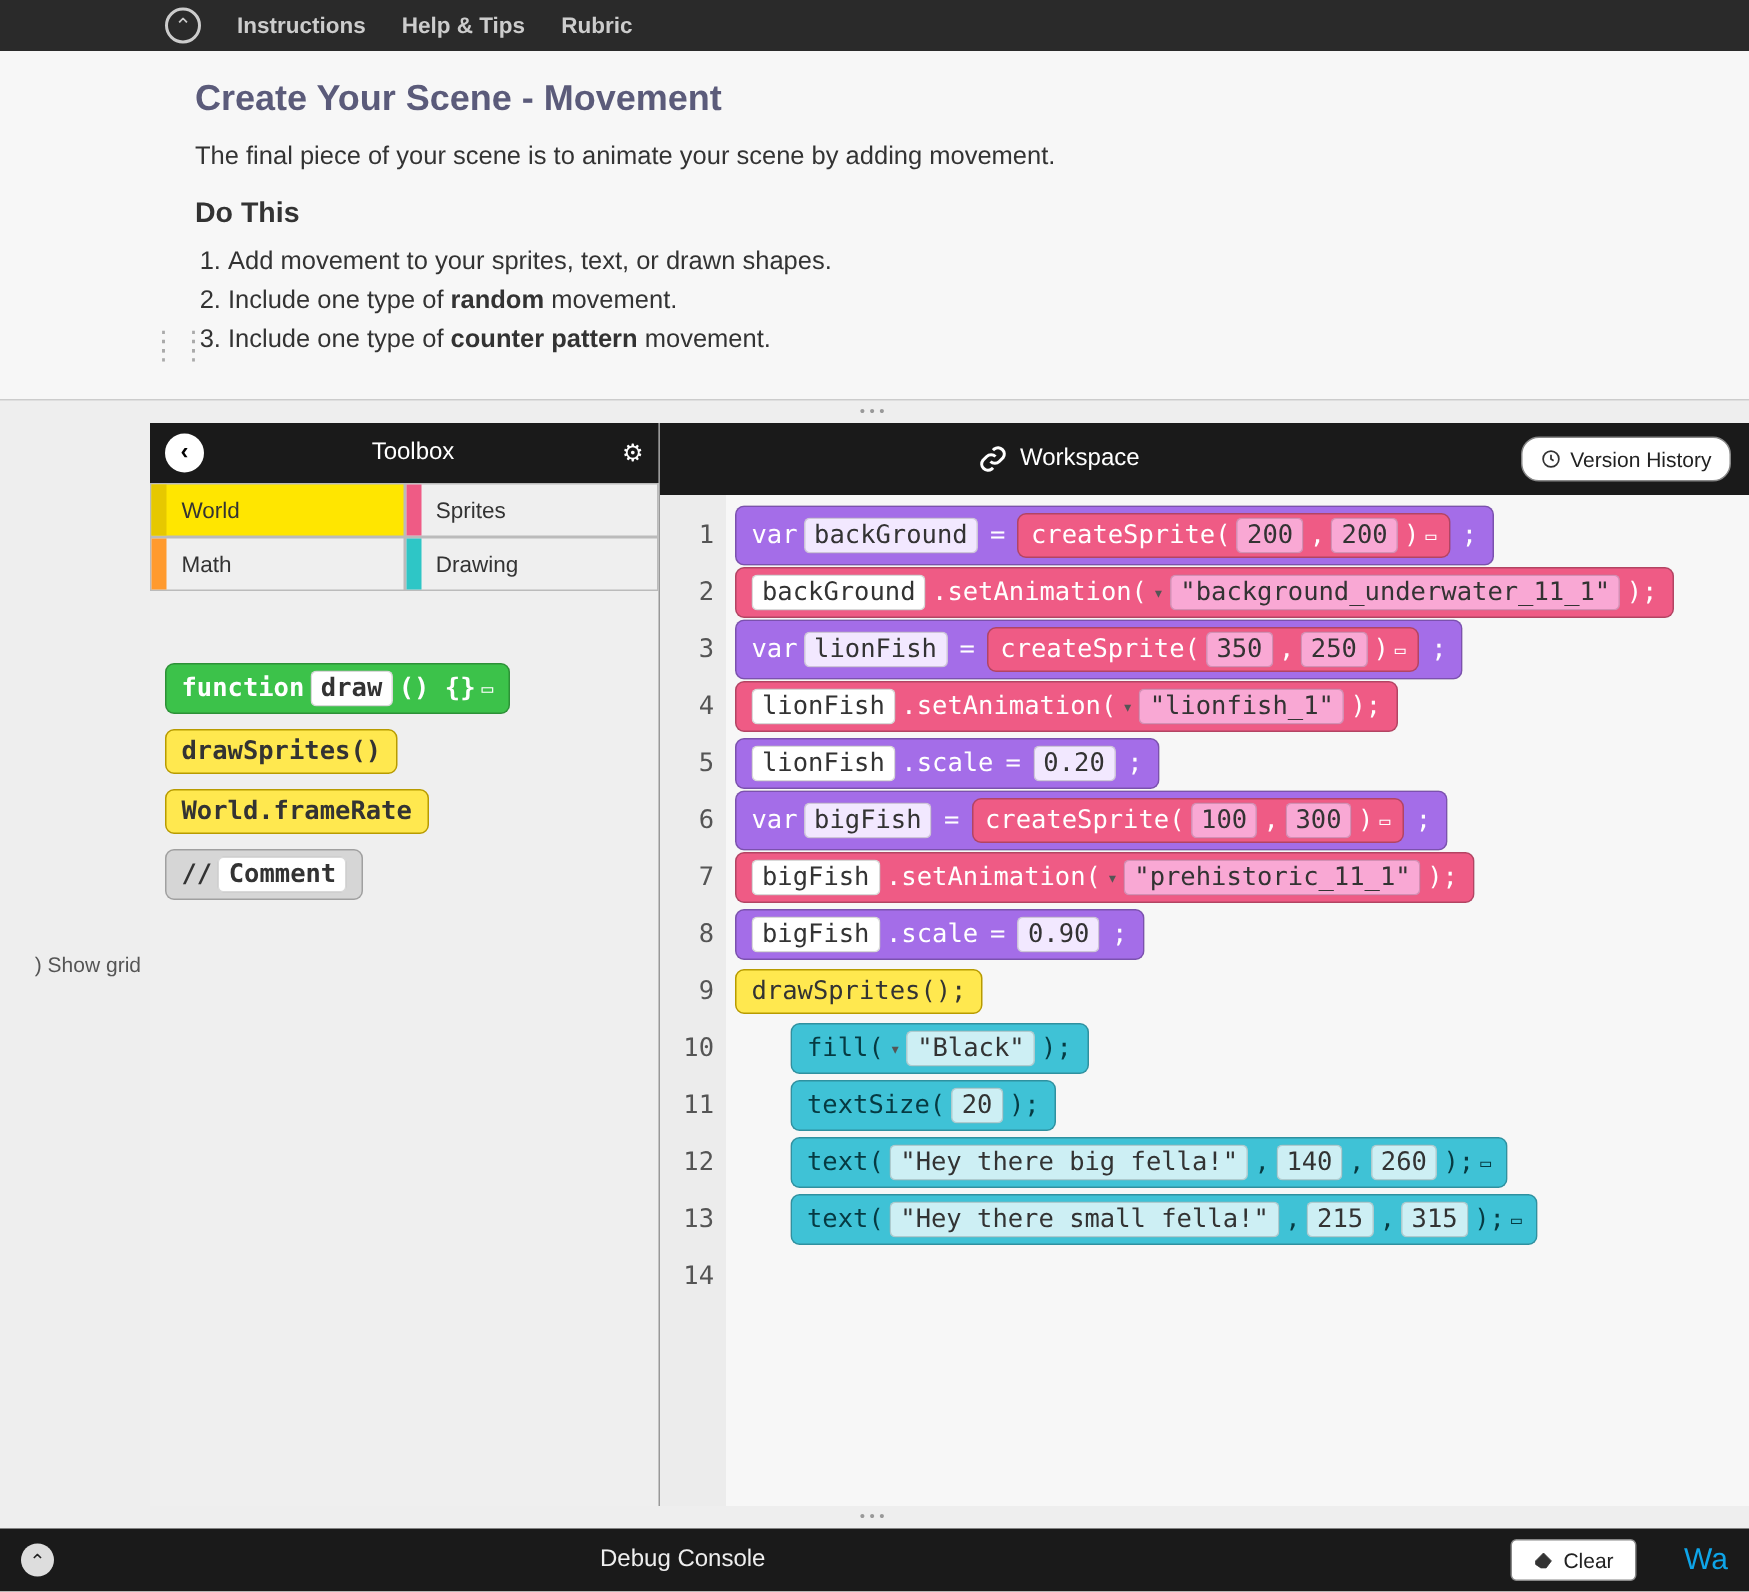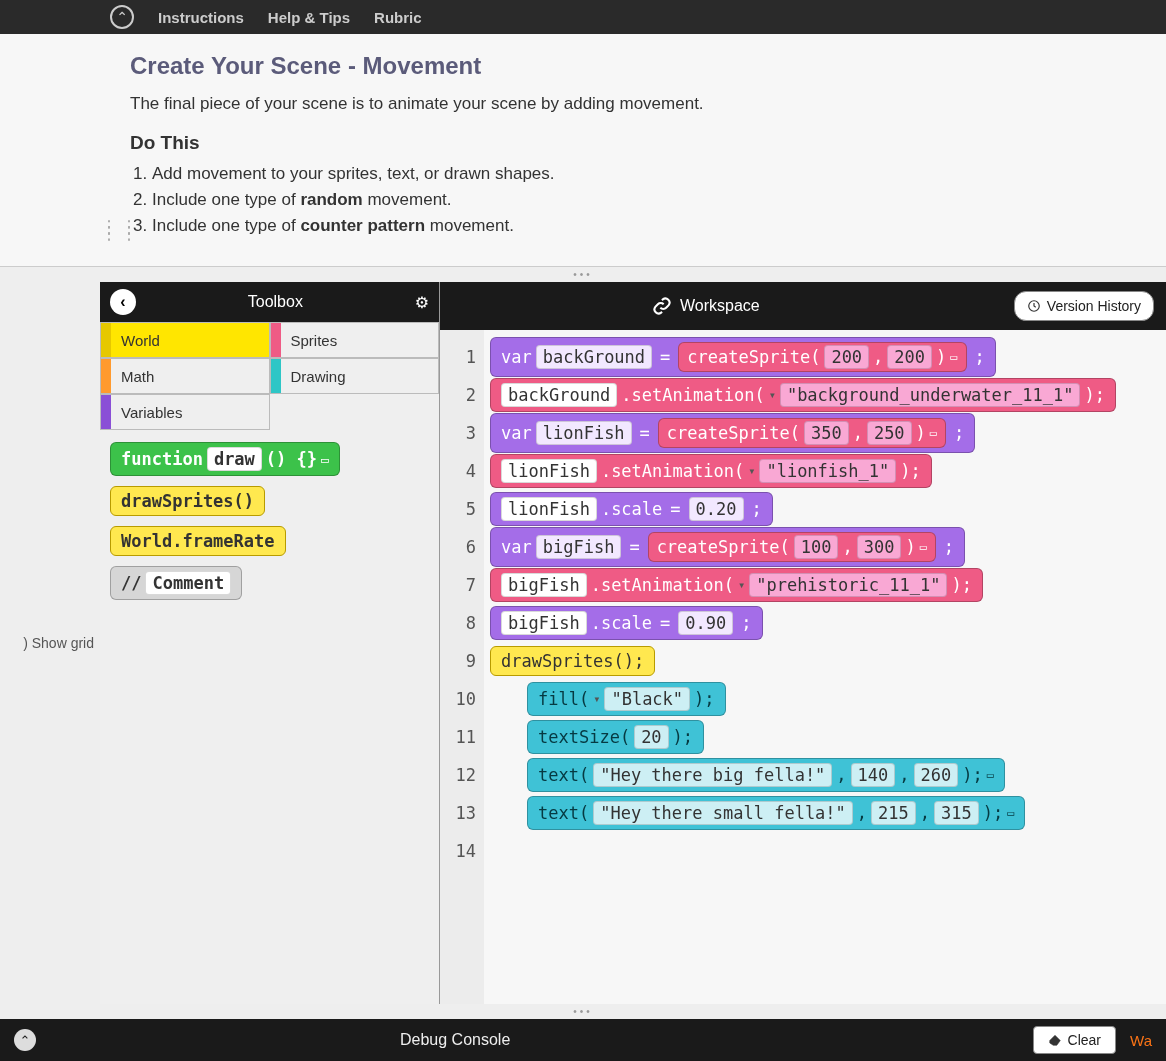--- a/index.html
+++ b/index.html
@@ -70,21 +70,21 @@
 .eq { color: #fff; padding: 0 4px; }
 .semi { color: #fff; padding-left: 4px; }
 .palette-block { width: fit-content; }
 
 
 .debug-bar { background: #1a1a1a; color: #eee; height: 42px; display: flex; align-items: center; padding: 0 14px; gap: 14px; }
 .debug-bar .expand { width: 22px; height: 22px; border-radius: 50%; background: #ddd; color: #222; display: flex; align-items: center; justify-content: center; cursor: pointer; font-size: 13px; }
 .debug-bar .title { margin-left: 350px; font-size: 16px; }
 .debug-bar .spacer { flex: 1; }
 .clear-btn { background: #fff; color: #222; border: 1px solid #888; border-radius: 4px; padding: 5px 14px; display: flex; align-items: center; gap: 6px; font-size: 14px; cursor: pointer; }
-.wa { color: #f97316; font-size: 15px; }
+.wa { color: #0ea5e9; font-size: 20px; margin-left: 18px; }
 
 
 svg.link-icon { width: 20px; height: 20px; stroke: #fff; fill: none; stroke-width: 2.5; }
 svg.clock-icon { width: 14px; height: 14px; stroke: #333; fill: none; stroke-width: 2; }
 svg.eraser-icon { width: 14px; height: 14px; stroke: #333; fill: #333; }
 </style>
 </head>
 <body>
 
 <div class="app">
@@ -134,24 +134,20 @@
           <span>Sprites</span>
         </div>
         <div class="cat">
           <span class="swatch" style="background:#ff9a2e"></span>
           <span>Math</span>
         </div>
         <div class="cat">
           <span class="swatch" style="background:#2ec6c6"></span>
           <span>Drawing</span>
         </div>
-        <div class="cat">
-          <span class="swatch" style="background:#8a4fd6"></span>
-          <span>Variables</span>
-        </div>
         <div class="cat" style="visibility:hidden"></div>
       </div>
       <div class="blocks-palette">
         <div class="block green palette-block">
           <span>function </span>
           <span class="slot slot-white">draw</span>
           <span>()  {}</span>
           <span style="font-size:13px">▭</span>
         </div>
         <div class="block yellow palette-block">drawSprites()</div>

